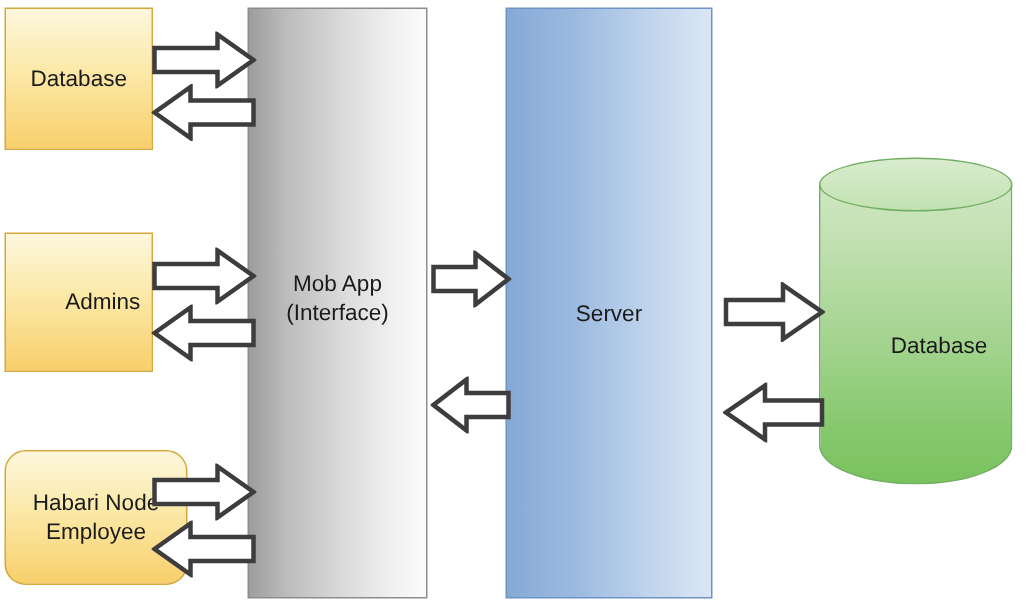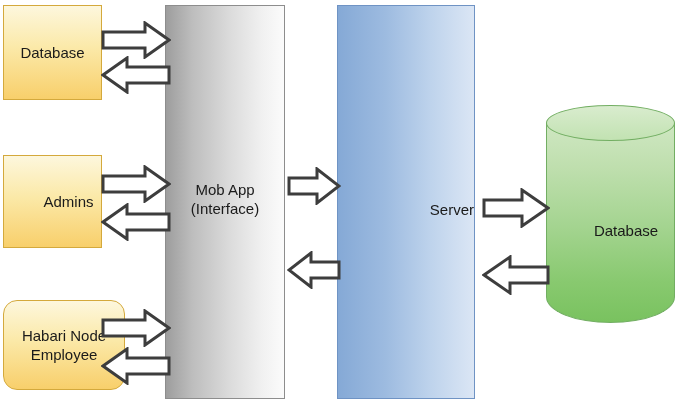--- a/index.html
+++ b/index.html
@@ -116,21 +116,21 @@
     <span class="node-label">Habari Node
 Employee</span>
   </div>
 
   <div class="column column-gray" style="left:165px; top:5px; width:120px; height:394px;">
     <span class="node-label" style="top:174px;">Mob App
 (Interface)</span>
   </div>
 
   <div class="column column-blue" style="left:337px; top:5px; width:138px; height:394px;">
-    <span class="node-label" style="top:194px;text-align:right;">Server</span>
+    <span class="node-label" style="top:194px;">Server</span>
   </div>
 
   <div class="cylinder" style="left:546px; top:105px; width:129px; height:218px;">
     <div class="cyl-body" style="top:18px; height:200px;"></div>
     <div class="cyl-top" style="top:0px; height:36px;"></div>
     <span class="node-label" style="top:116px;margin-left:31px;">Database</span>
   </div>
 
   <div class="arrow" style="left:101px; top:21px; width:70px; height:38px;">
     <svg viewBox="0 0 70 38" preserveAspectRatio="none">

